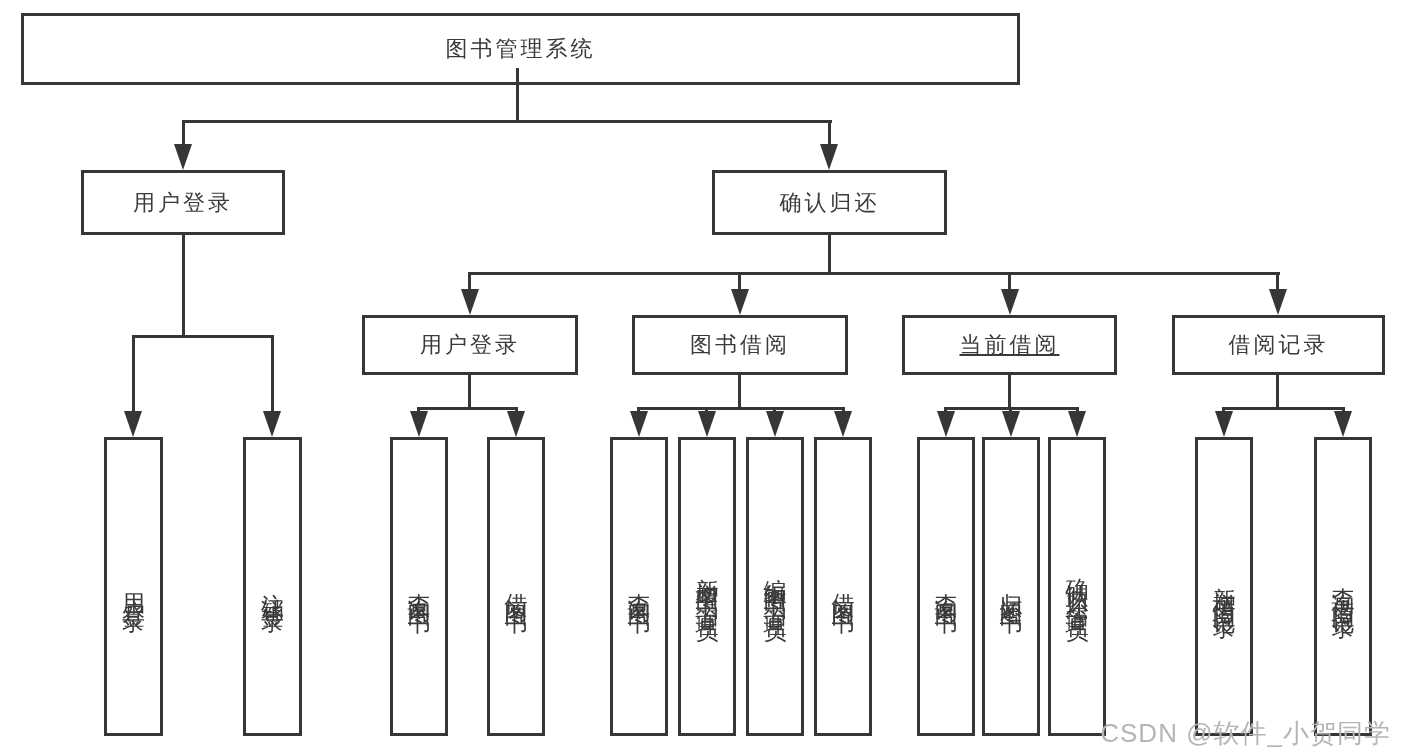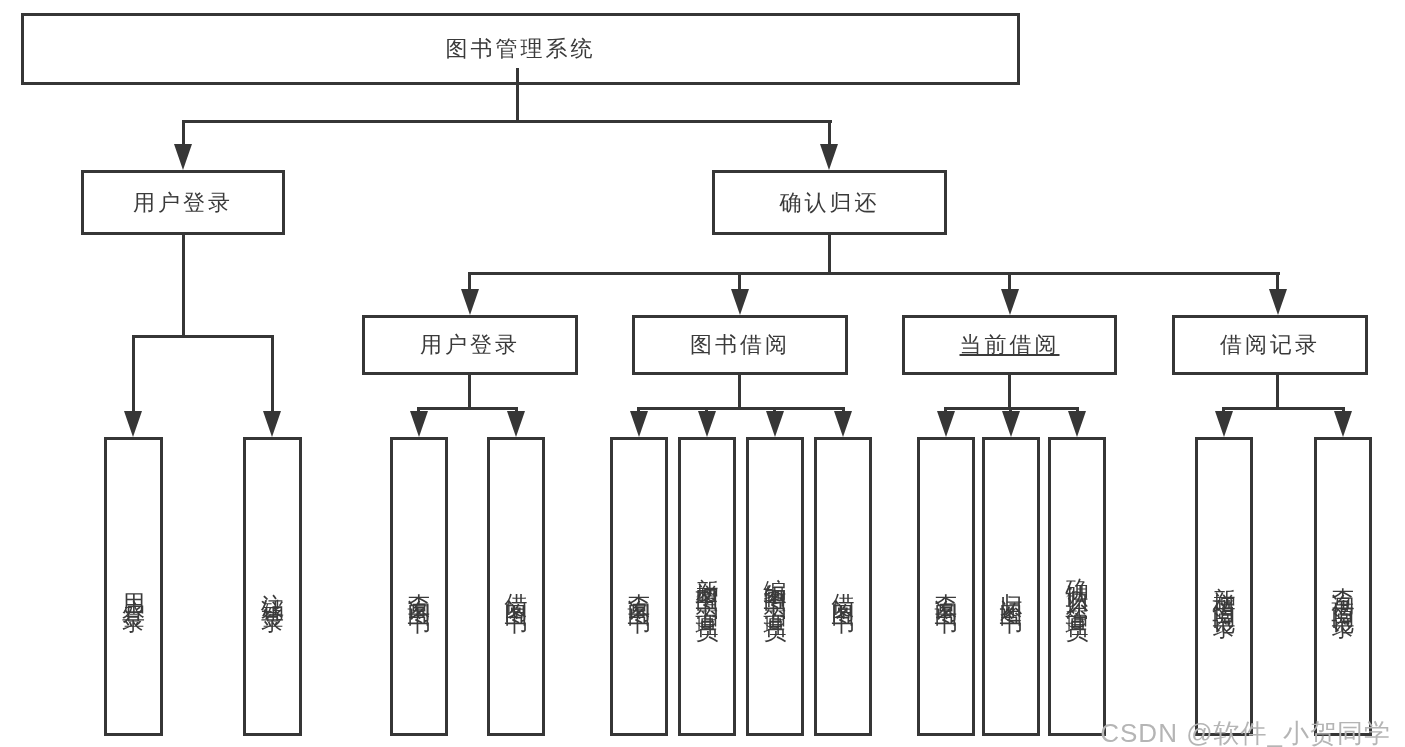--- a/index.html
+++ b/index.html
@@ -63,21 +63,21 @@
 <div class="vline" style="left:738px;  top:272px; height:20px;"></div>
 <div class="arrow" style="left:731px;  top:289px;"></div>
 <div class="vline" style="left:1008px; top:272px; height:20px;"></div>
 <div class="arrow" style="left:1001px; top:289px;"></div>
 <div class="vline" style="left:1276px; top:272px; height:20px;"></div>
 <div class="arrow" style="left:1269px; top:289px;"></div>
 
 <div class="box h" style="left:362px;  top:315px; width:216px; height:60px;">用户登录</div>
 <div class="box h" style="left:632px;  top:315px; width:216px; height:60px;">图书借阅</div>
 <div class="box h" style="left:902px;  top:315px; width:215px; height:60px;text-decoration:underline;">当前借阅</div>
-<div class="box h" style="left:1172px; top:315px; width:196px; height:60px;">借阅记录</div>
+<div class="box h" style="left:1172px; top:315px; width:213px; height:60px;">借阅记录</div>
 
 <div class="vline" style="left:468px; top:375px; height:32px;"></div>
 <div class="hline" style="left:417px; top:407px; width:101px;"></div>
 <div class="vline" style="left:417px; top:407px; height:10px;"></div>
 <div class="arrow" style="left:410px; top:411px;"></div>
 <div class="vline" style="left:515px; top:407px; height:10px;"></div>
 <div class="arrow" style="left:507px; top:411px;"></div>
 
 <div class="vline" style="left:738px; top:375px; height:32px;"></div>
 <div class="hline" style="left:637px; top:407px; width:208px;"></div>

